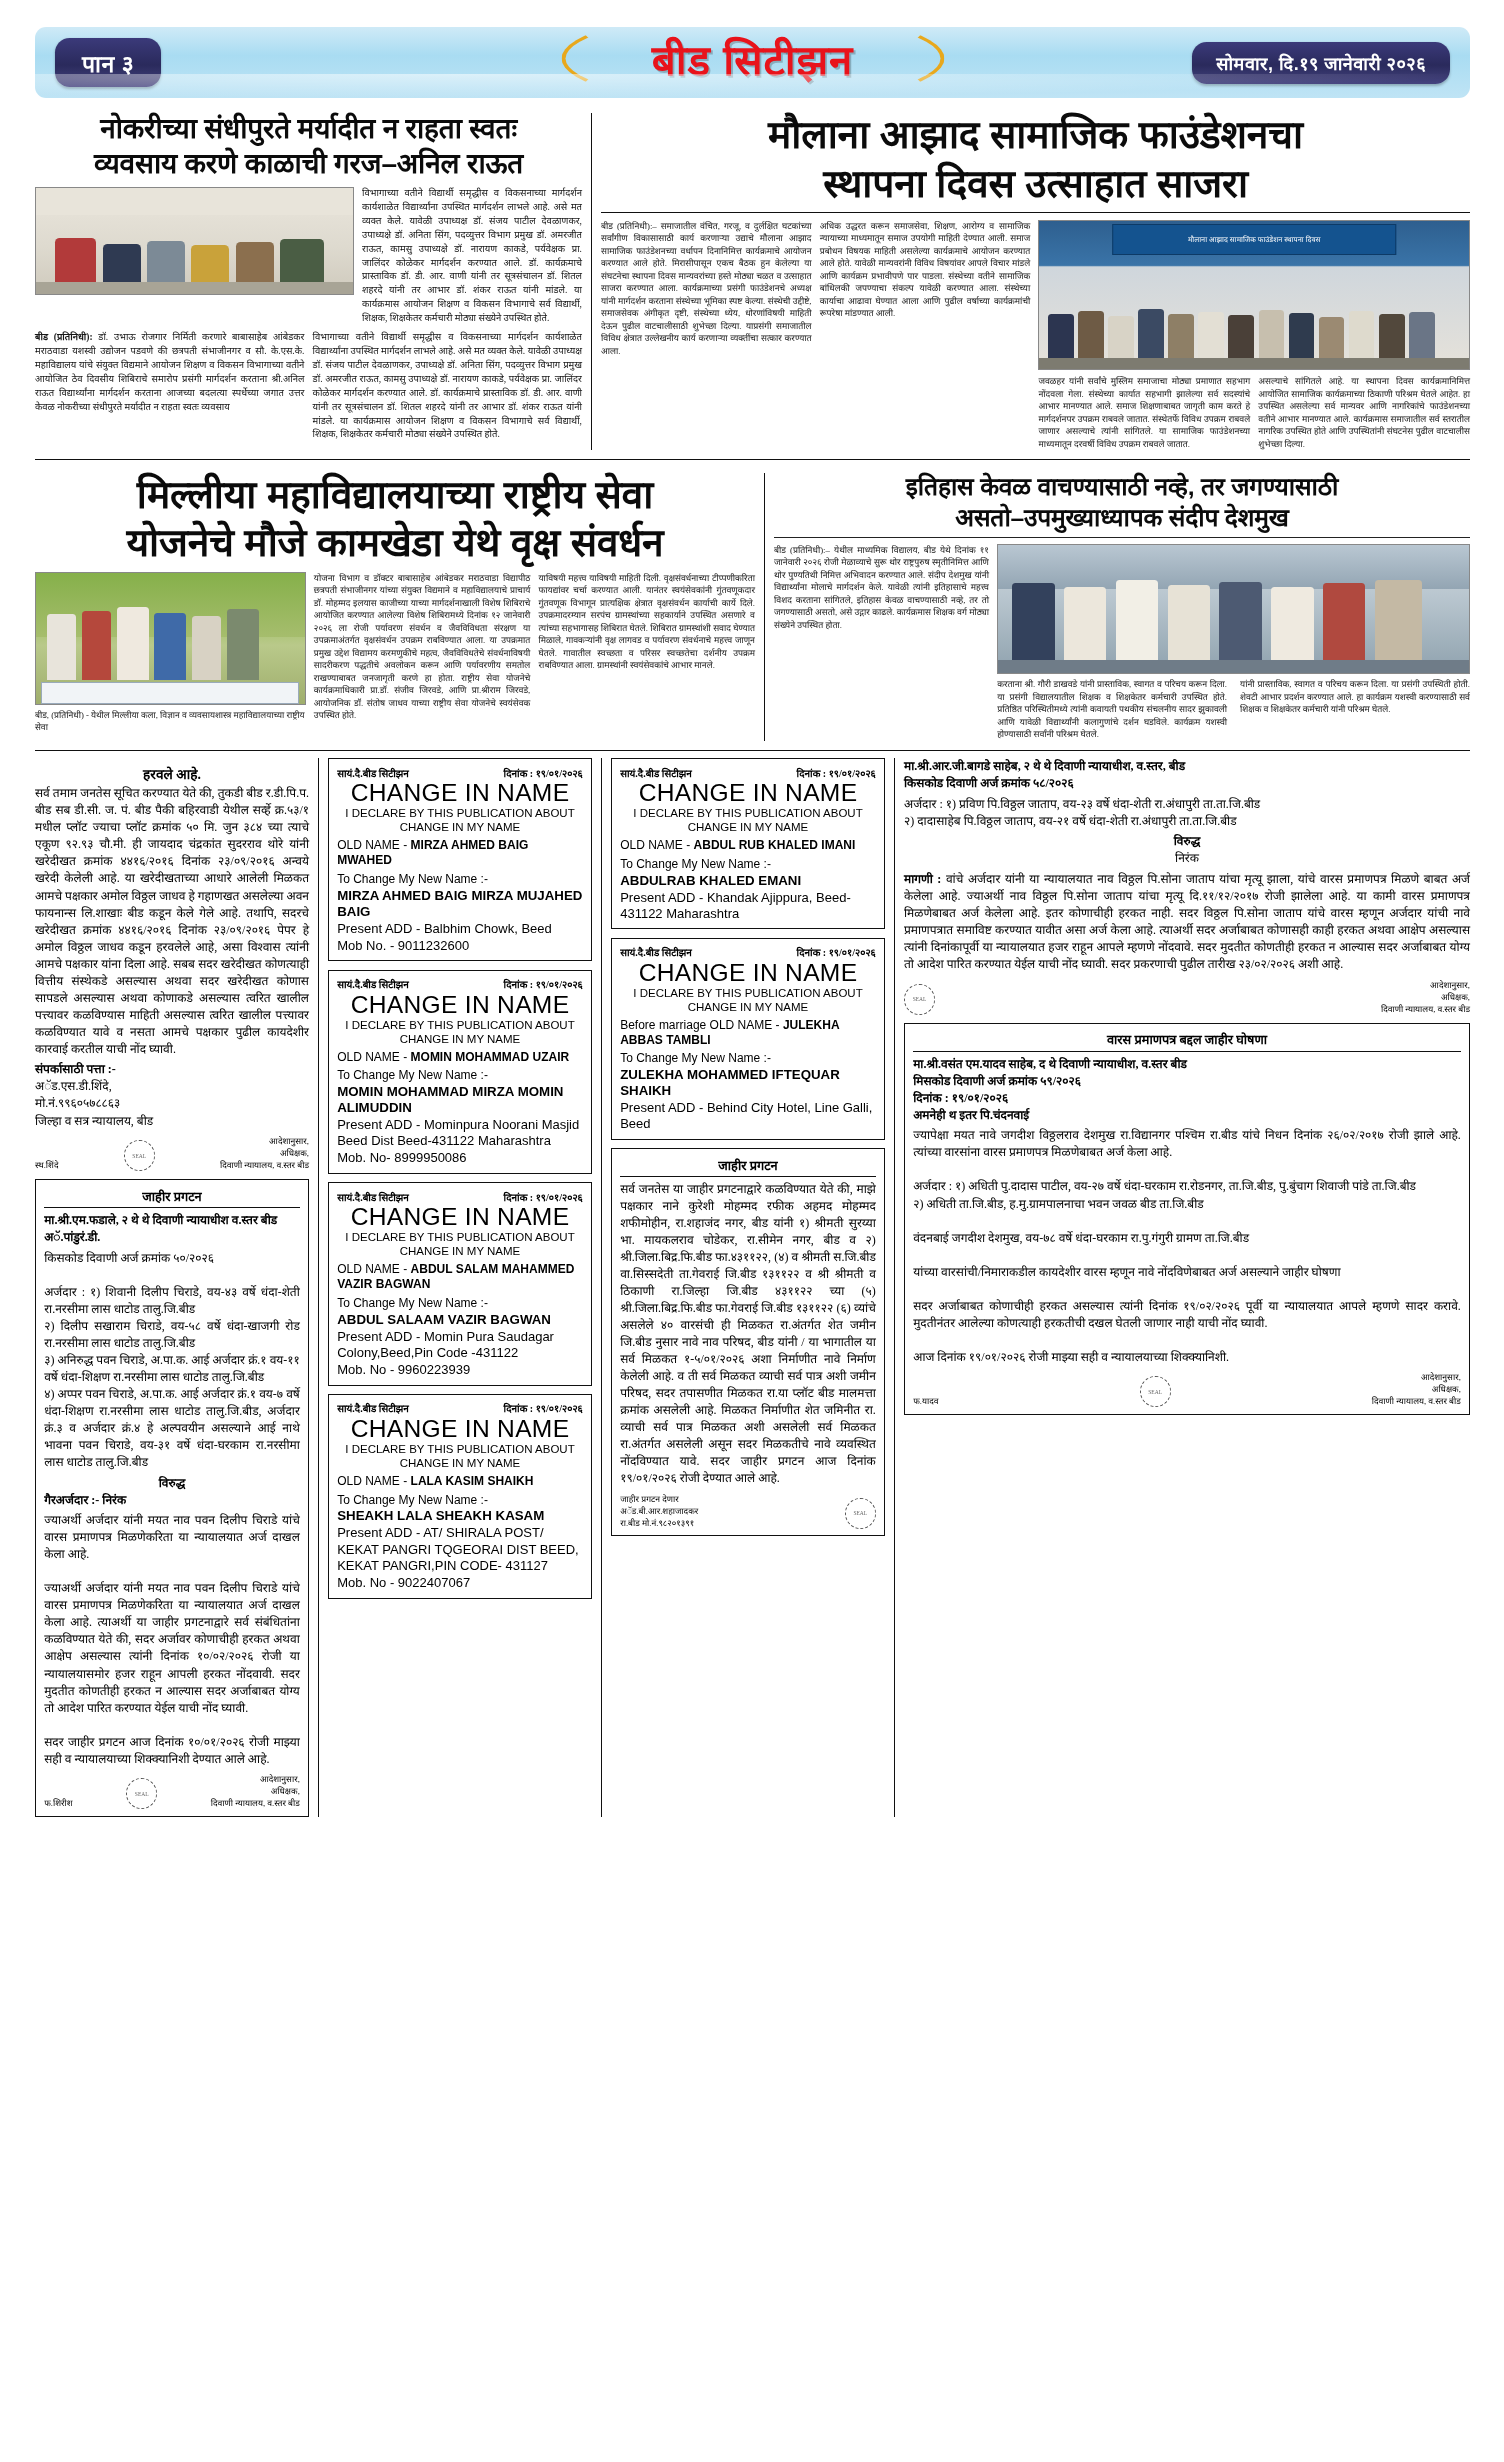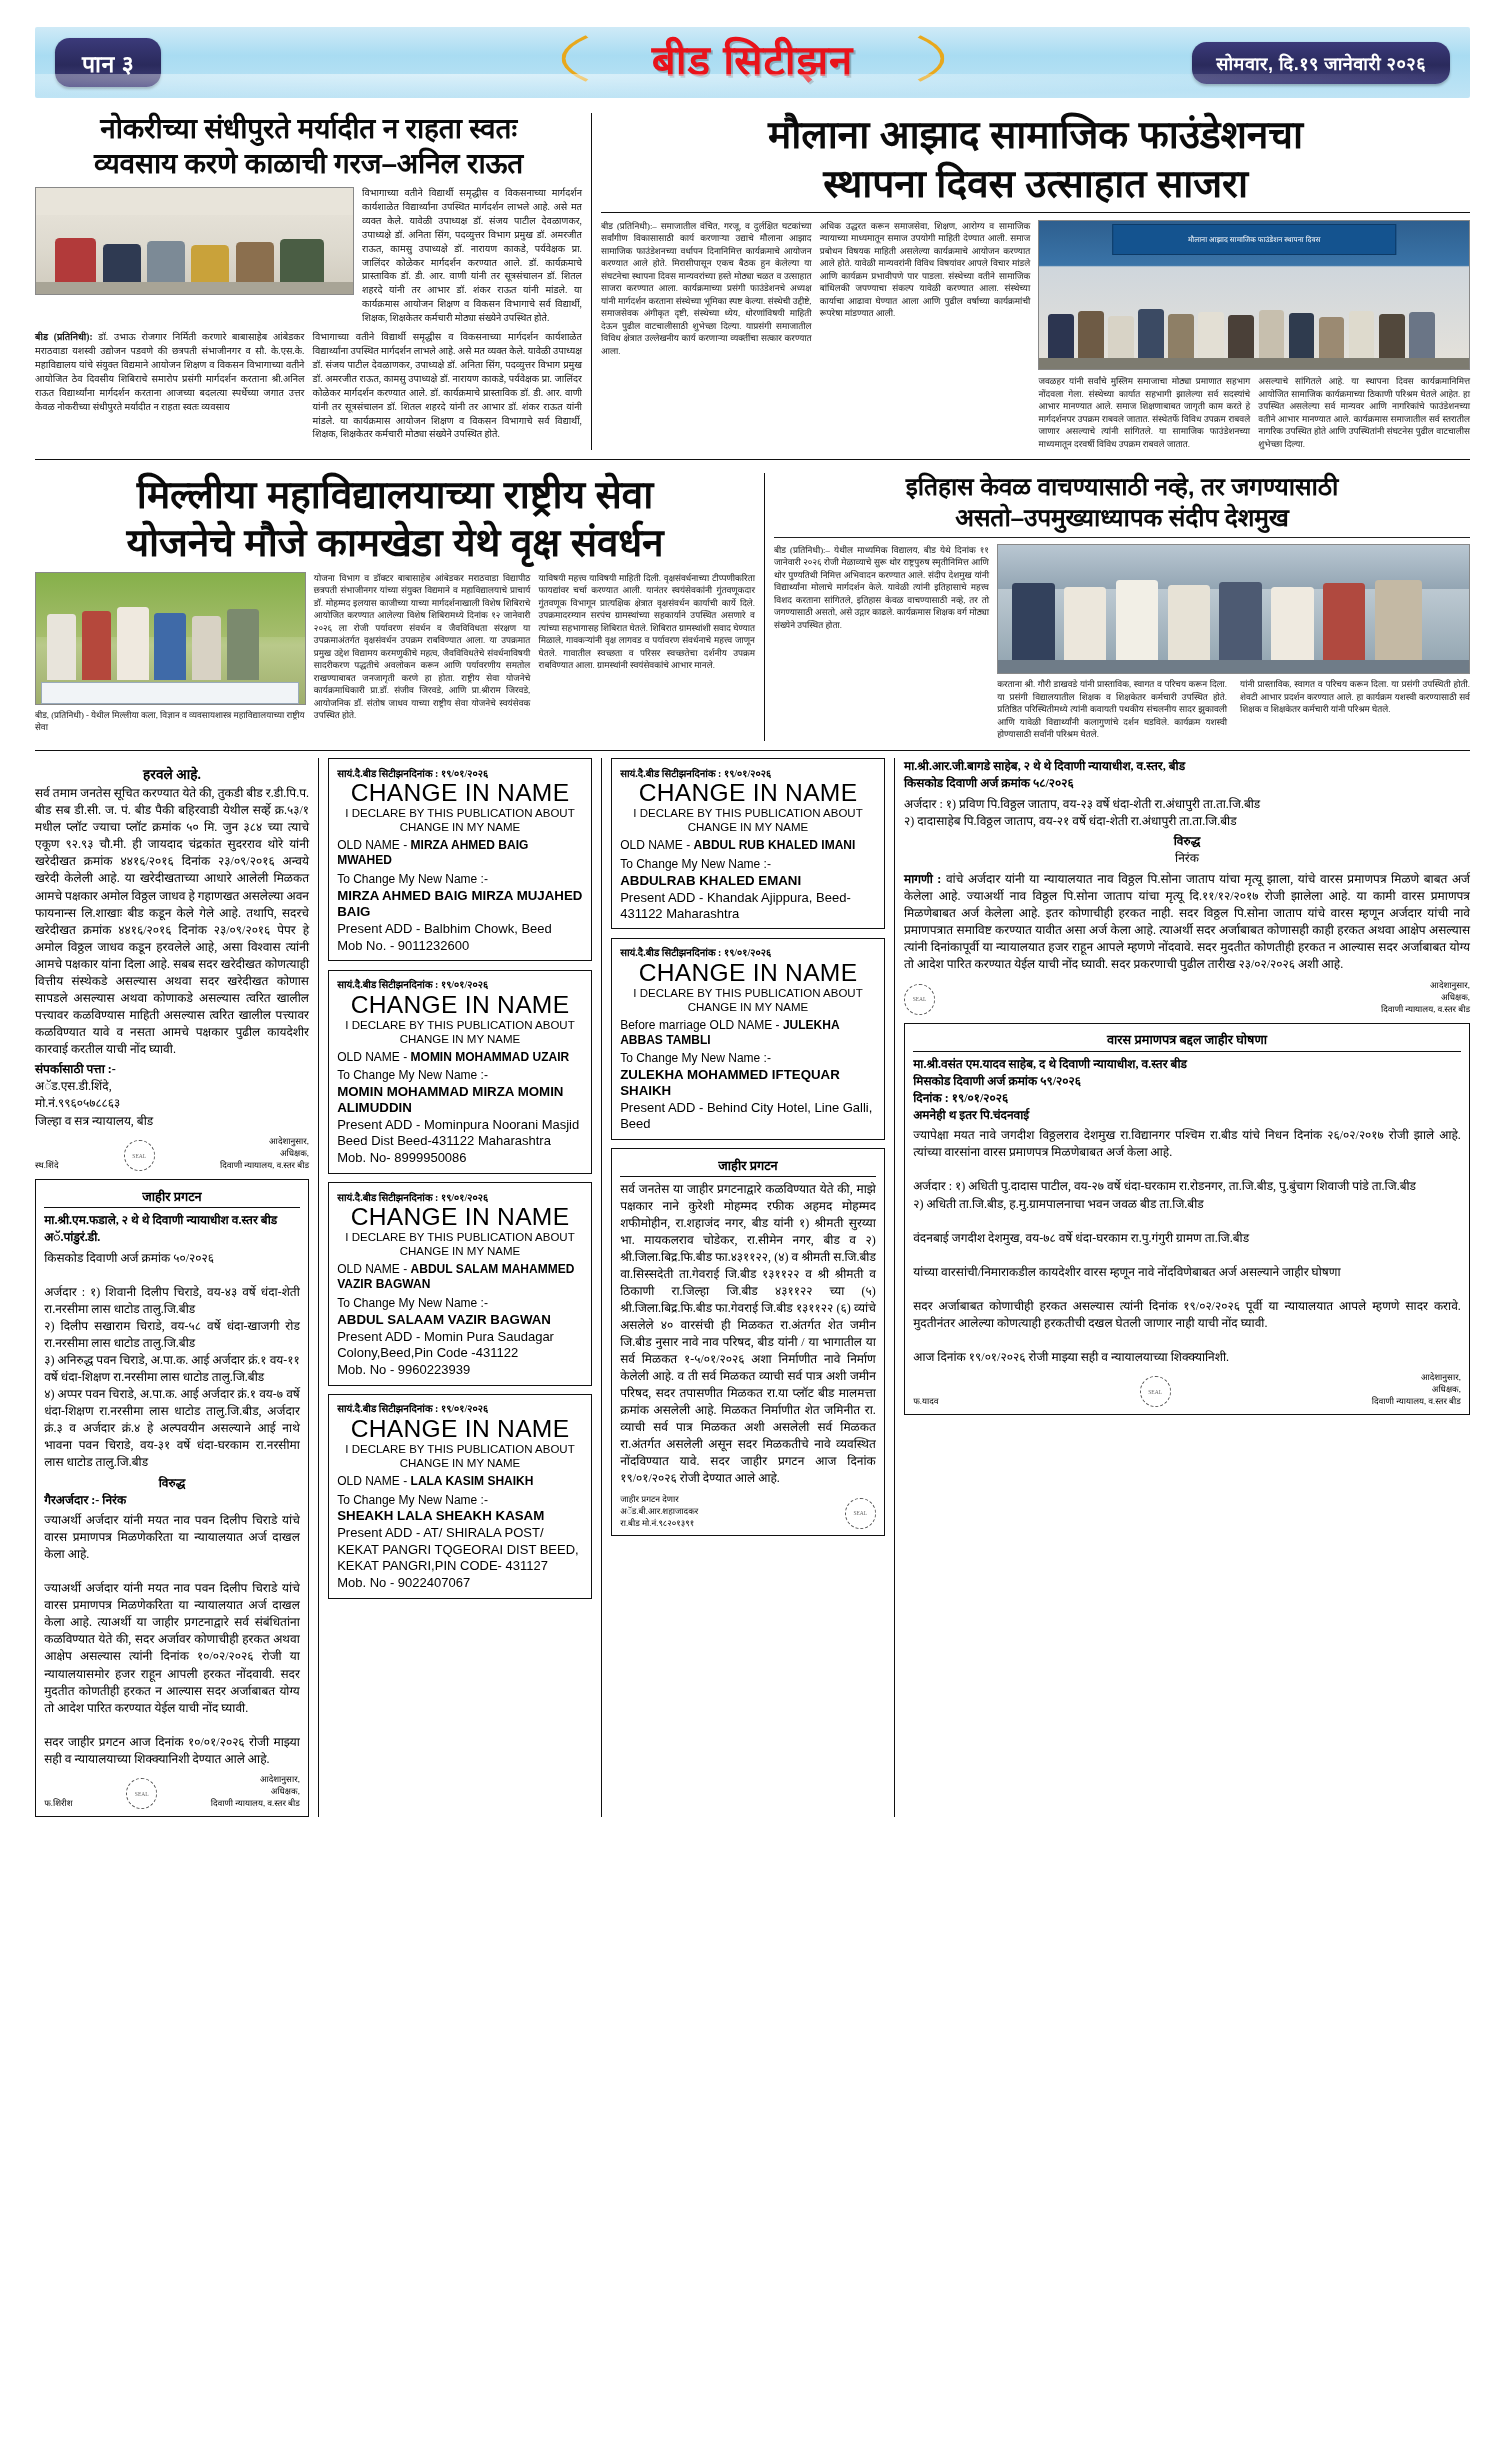--- a/index.html
+++ b/index.html
@@ -13,21 +13,21 @@
     width: 1505px; height: 2462px;
     background: #fff;
     padding: 27px 35px 18px 35px;
   }
 
   
   .masthead {
     position: relative;
     height: 71px;
     background: linear-gradient(180deg,#cfeaf7 0%,#a9dcf2 40%,#bfe4f5 100%);
-    border-radius: 2px;
+    border-radius: 11px;
     display: flex; align-items: center; justify-content: space-between;
     padding: 0 20px;
     overflow: visible;
   }
   .masthead::after{
     content:""; position:absolute; left:0; right:0; bottom:0; height:24px;
     background: radial-gradient(ellipse at 30% 0%, rgba(255,255,255,.55), rgba(255,255,255,0) 70%);
     pointer-events:none;
   }
   .pill {
@@ -130,21 +130,21 @@
   .photo-grp3{
     height: 130px; border:0.9px solid #888;
     background: linear-gradient(180deg,#cfd8de 0%,#b9c6cf 40%,#8fa2ae 100%);
     position:relative; overflow:hidden;
   }
 
   
   .box {
     border: 1.8px solid #111; padding: 6.4px 8.2px; margin-top: 8.2px; background:#fff;
   }
-  .box-hdr { display:flex; font-size:10px;
+  .box-hdr { display:flex; justify-content:space-between; font-size:10px;
     font-family:"Liberation Serif",serif; font-weight:700; }
   .cin-title { text-align:center; font-size: 24.6px; font-weight:400; letter-spacing:0.3px; line-height:1.05; margin-top:0.9px;}
   .cin-sub { text-align:center; font-size: 11.5px; line-height:1.16; margin-top:0.9px; }
   .cin-line { font-size: 12px; margin-top: 3.6px; line-height:1.25; }
   .cin-line b { font-weight:700; }
   .cin-name { font-size: 13.3px; font-weight:700; line-height:1.2; margin-top:0.9px; }
   .cin-small { font-size: 13px; line-height:1.25; margin-top:0.9px; }
 
   .jp-title{ text-align:center; font-size:12.8px; font-weight:700;
     font-family:"Liberation Serif",serif; border-bottom:0.9px solid #111;

